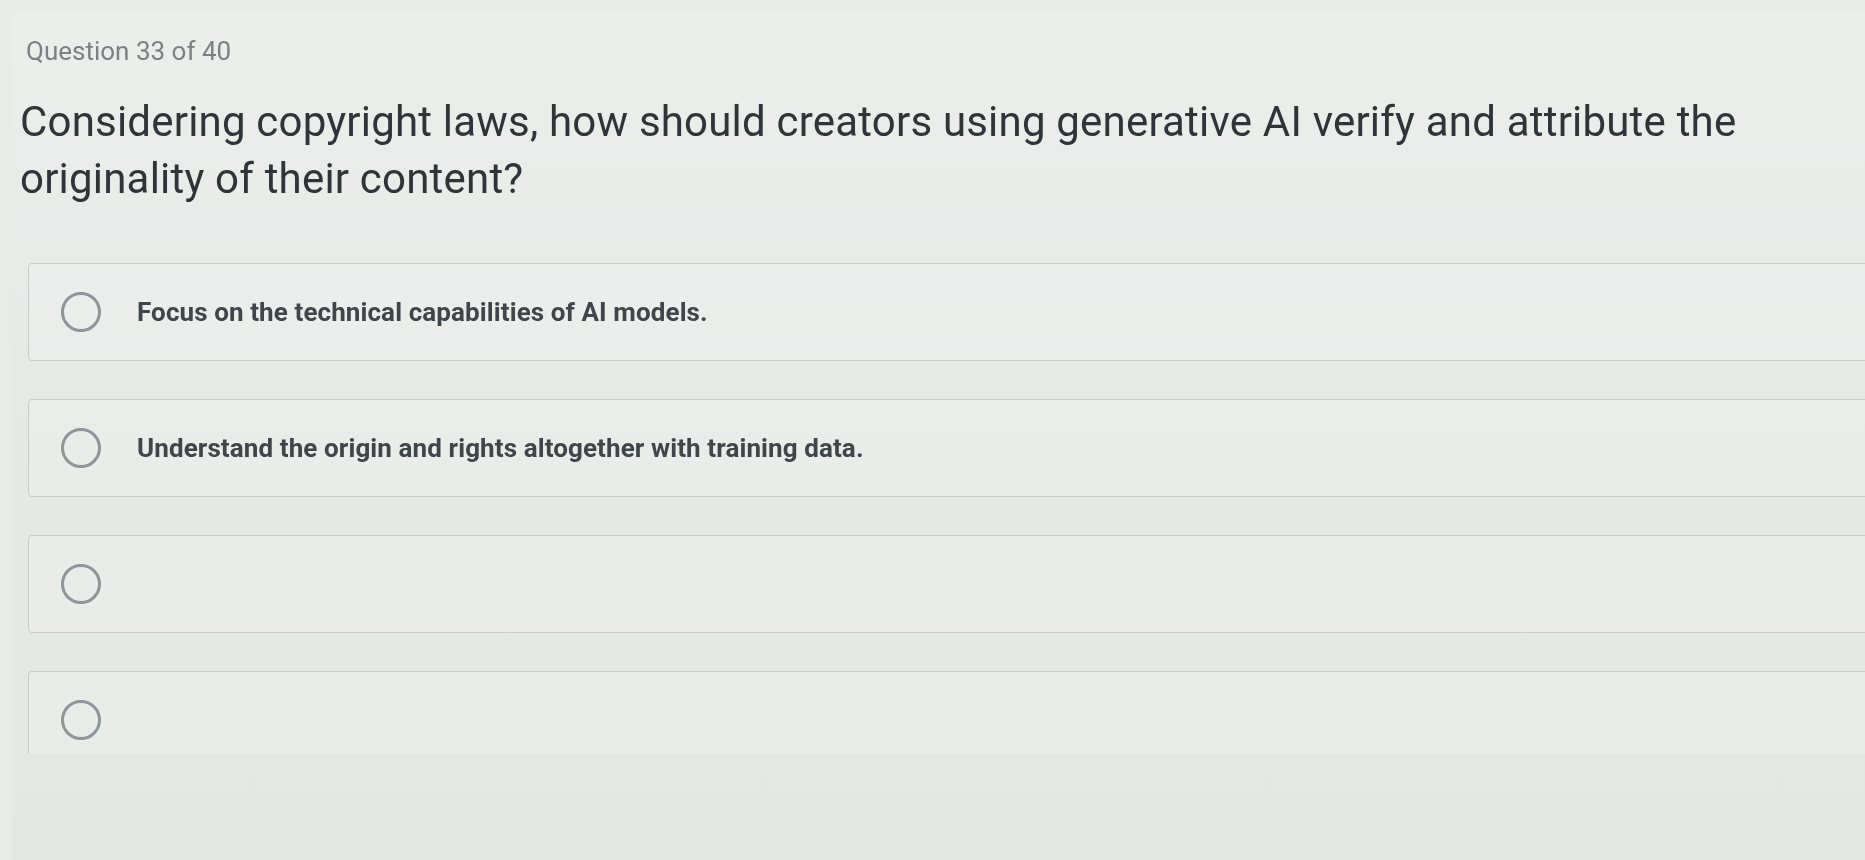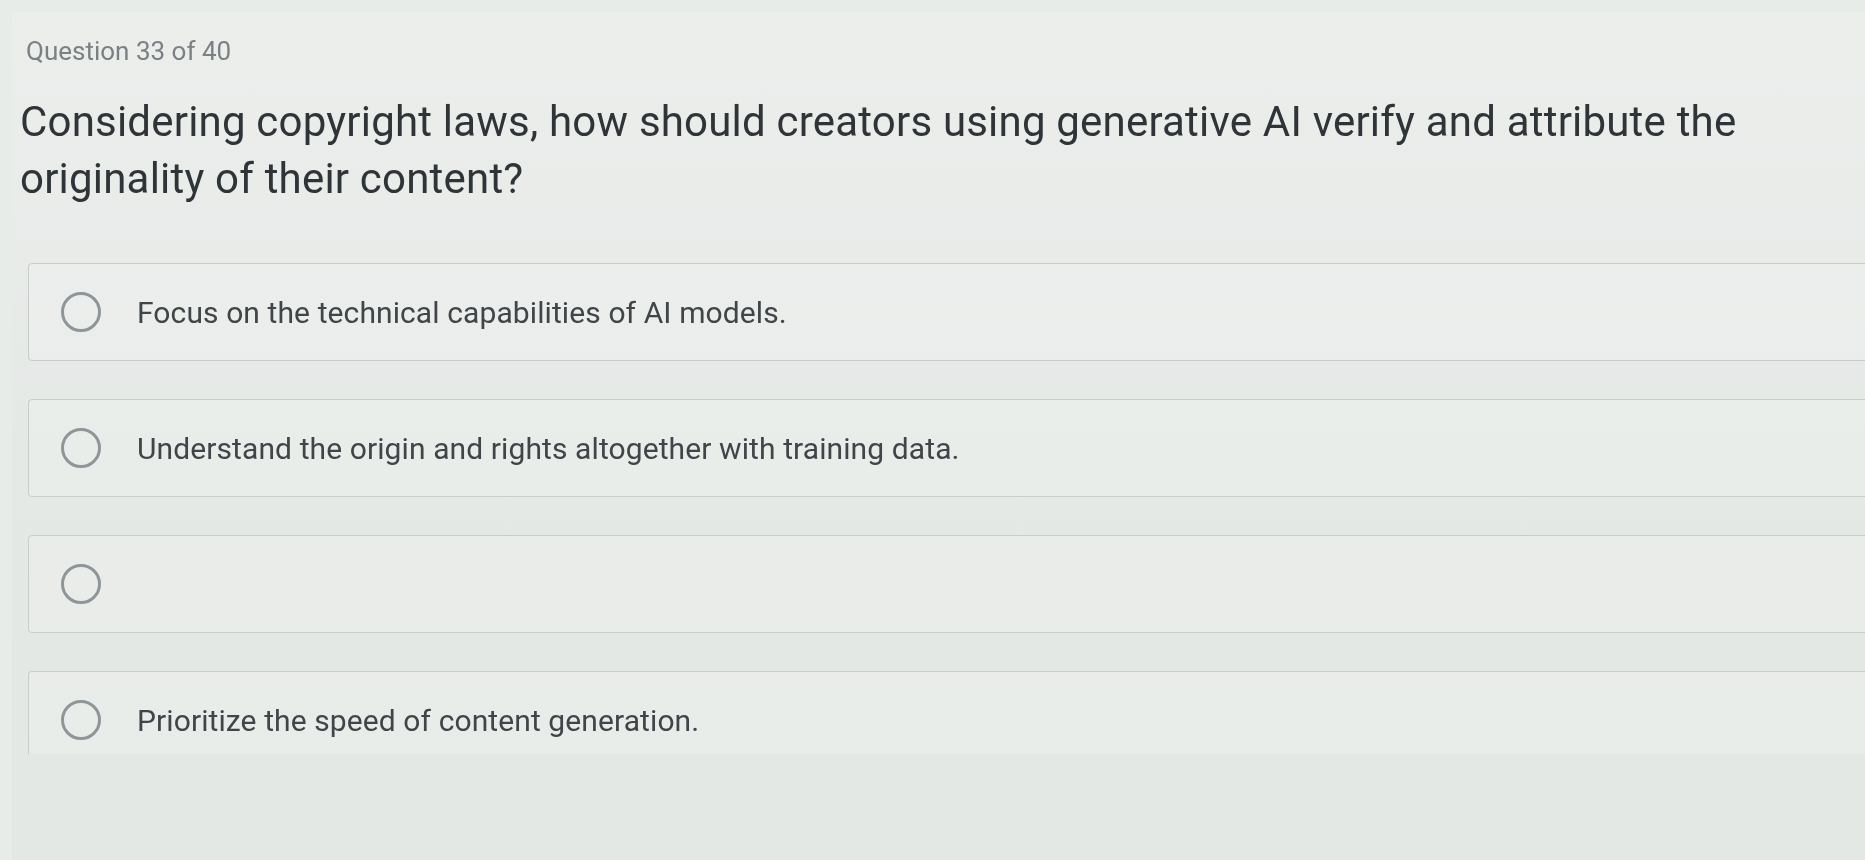--- a/index.html
+++ b/index.html
@@ -56,23 +56,23 @@
   }
   .radio {
     width: 40px;
     height: 40px;
     min-width: 40px;
     border: 3px solid #8e9699;
     border-radius: 50%;
     background: transparent;
   }
   .option-label {
-    font-size: 30px;
+    font-size: 26px;
     color: #3f4549;
-    font-weight: 400;
+    font-weight: 700;
     letter-spacing: 0.1px;
   }
 </style>
 </head>
 <body>
 
 <div class="page">
 
   <div class="question-number">Question 33 of 40</div>
 
@@ -89,17 +89,16 @@
       <div class="radio"></div>
       <div class="option-label">Understand the origin and rights altogether with training data.</div>
     </div>
 
     <div class="option">
       <div class="radio"></div>
     </div>
 
     <div class="option">
       <div class="radio"></div>
-      <div class="option-label">Prioritize the speed of content generation.</div>
     </div>
 
   </div>
 </div>
 
 </body></html>

